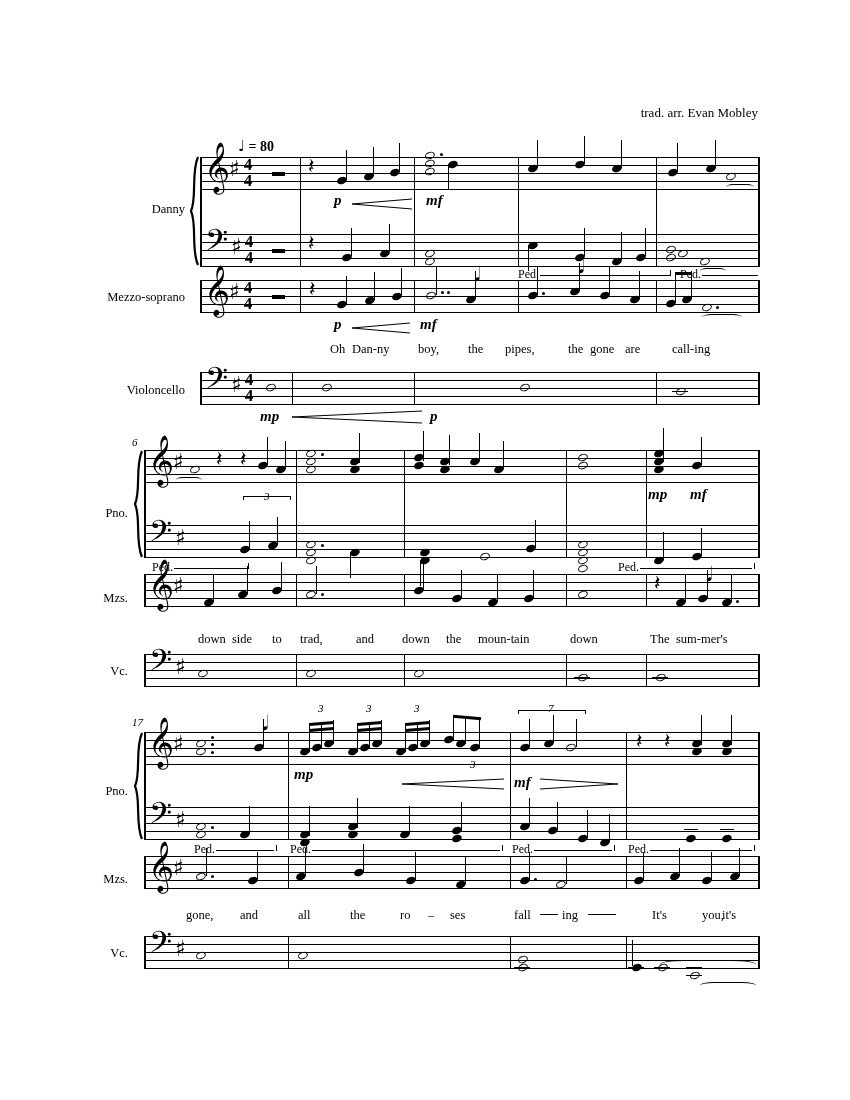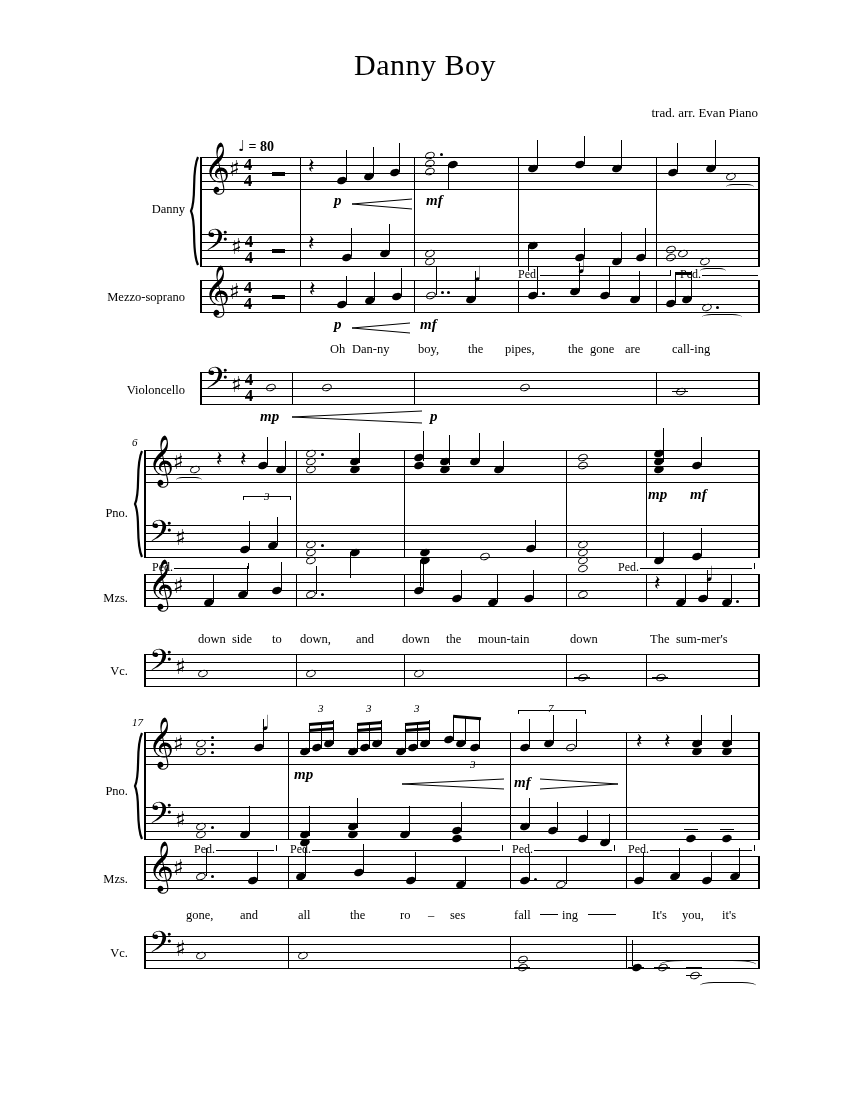--- a/index.html
+++ b/index.html
@@ -111,22 +111,21 @@
 
   
   .slur { position:absolute; border-top:1.3px solid #000; border-radius:50%/100%; height:8px; }
   .lyrline { position:absolute; height:1px; background:#000; }
 </style>
 </head>
 <body>
 
 <div class="page">
 
-  <div class="title">Danny Boy</div>
-  <div class="composer">trad. arr. Evan Piano</div>
+  <div class="composer">trad. arr. Evan Mobley</div>
 
   <div class="system" style="top:140px;height:290px;">
 
     <div class="tempo" style="left:238px;top:-3px;">
       <span class="nt">♩</span>
       <span>= 80</span>
     </div>
 
     <div class="instname" style="left:110px;top:62px;width:75px;">Danny</div>
     <div class="instname" style="left:80px;top:150px;width:105px;">Mezzo-soprano</div>
@@ -520,21 +519,21 @@
     <div class="nh" style="left:698px;top:159px;"></div>
     <div class="stem" style="left:707px;top:134px;height:28px;"></div>
     <div class="flag" style="left:706px;top:126px;">𝅘𝅥</div>
     <div class="nh" style="left:722px;top:163px;"></div>
     <div class="stem" style="left:731px;top:138px;height:28px;"></div>
     <div class="dot" style="left:736px;top:164px;"></div>
 
     <div class="lyric" style="left:198px;top:196px;">down</div>
     <div class="lyric" style="left:232px;top:196px;">side</div>
     <div class="lyric" style="left:272px;top:196px;">to</div>
-    <div class="lyric" style="left:300px;top:196px;">down,</div>
+    <div class="lyric" style="left:300px;top:196px;">trad,</div>
     <div class="lyric" style="left:356px;top:196px;">and</div>
     <div class="lyric" style="left:402px;top:196px;">down</div>
     <div class="lyric" style="left:446px;top:196px;">the</div>
     <div class="lyric" style="left:478px;top:196px;">moun-tain</div>
     <div class="lyric" style="left:570px;top:196px;">down</div>
     <div class="lyric" style="left:650px;top:196px;">The</div>
     <div class="lyric" style="left:676px;top:196px;">sum-mer's</div>
 
     <div class="staff" style="left:144px;top:218px;width:616px;">
       <div class="line"></div>
@@ -788,21 +787,21 @@
     <div class="lyric" style="left:186px;top:194px;">gone,</div>
     <div class="lyric" style="left:240px;top:194px;">and</div>
     <div class="lyric" style="left:298px;top:194px;">all</div>
     <div class="lyric" style="left:350px;top:194px;">the</div>
     <div class="lyric" style="left:400px;top:194px;">ro</div>
     <div class="lyric" style="left:428px;top:194px;">–</div>
     <div class="lyric" style="left:450px;top:194px;">ses</div>
     <div class="lyric" style="left:514px;top:194px;">fall</div>
     <div class="lyric" style="left:562px;top:194px;">ing</div>
     <div class="lyric" style="left:652px;top:194px;">It's</div>
-    <div class="lyric" style="left:682px;top:194px;">you,</div>
+    <div class="lyric" style="left:702px;top:194px;">you,</div>
     <div class="lyric" style="left:722px;top:194px;">it's</div>
 
     <div class="staff" style="left:144px;top:222px;width:616px;">
       <div class="line"></div>
       <div class="line"></div>
       <div class="line"></div>
       <div class="line"></div>
       <div class="line"></div>
     </div>
     <div class="clef bass" style="left:149px;top:214px;">𝄢</div>

